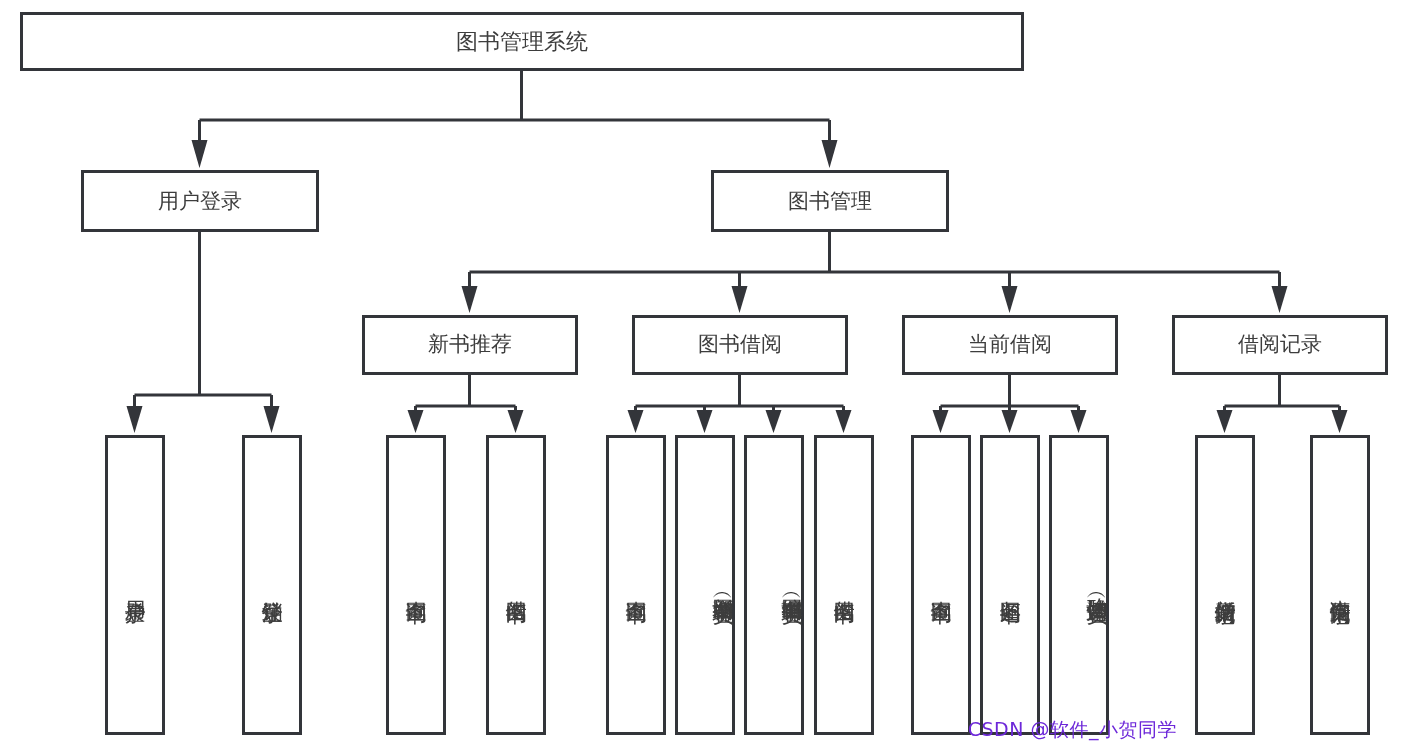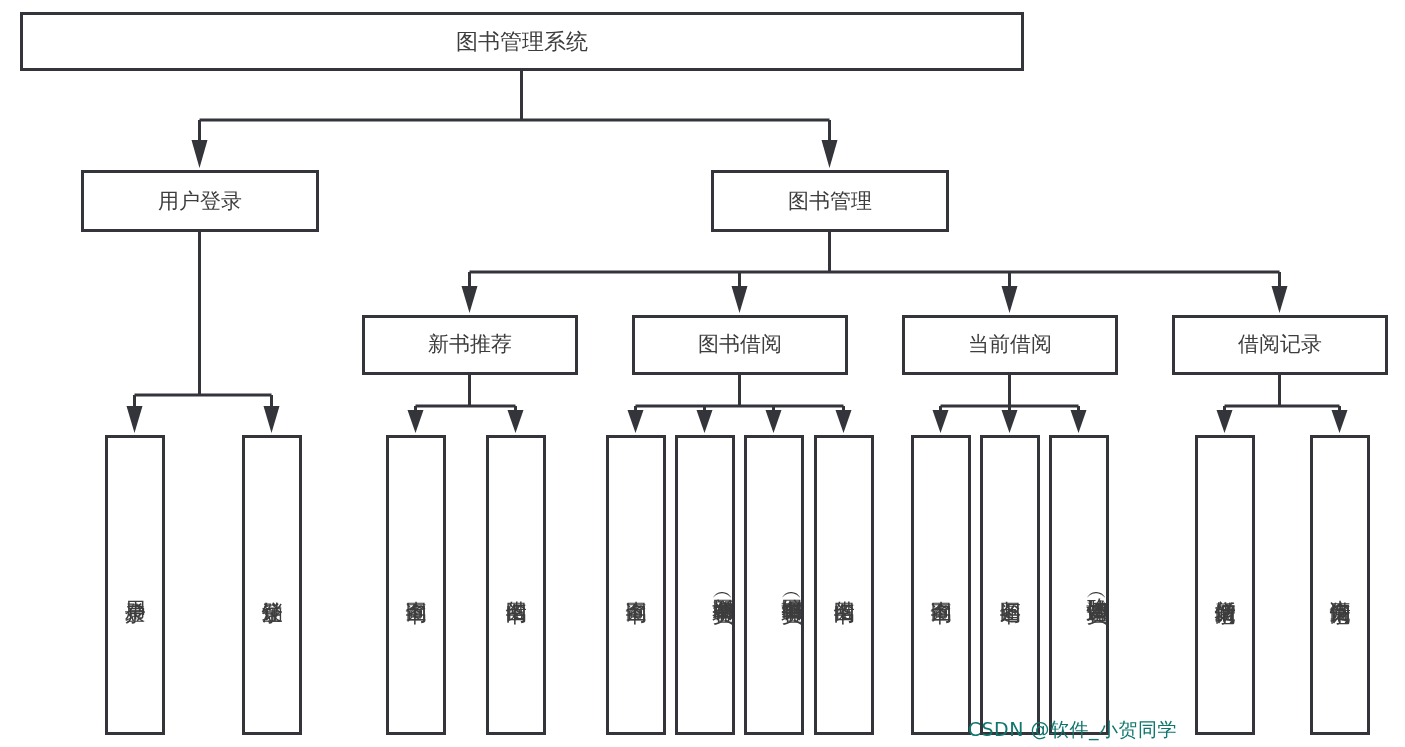--- a/index.html
+++ b/index.html
@@ -67,21 +67,21 @@
     letter-spacing: 1px;
     pointer-events: none;
     white-space: nowrap;
   }
   .watermark {
     position: absolute;
     right: 8px;
     bottom: 4px;
     font-family: "DejaVu Sans", "Liberation Sans", sans-serif;
     font-size: 19px;
-    color: #0f766e;
+    color: #6d28d9;
     letter-spacing: 0.5px;
     white-space: nowrap;
   }
 </style>
 </head>
 <body>
 
 <div id="diagram-root">
 
   <svg id="chart-svg" viewBox="0 0 1405 747">

